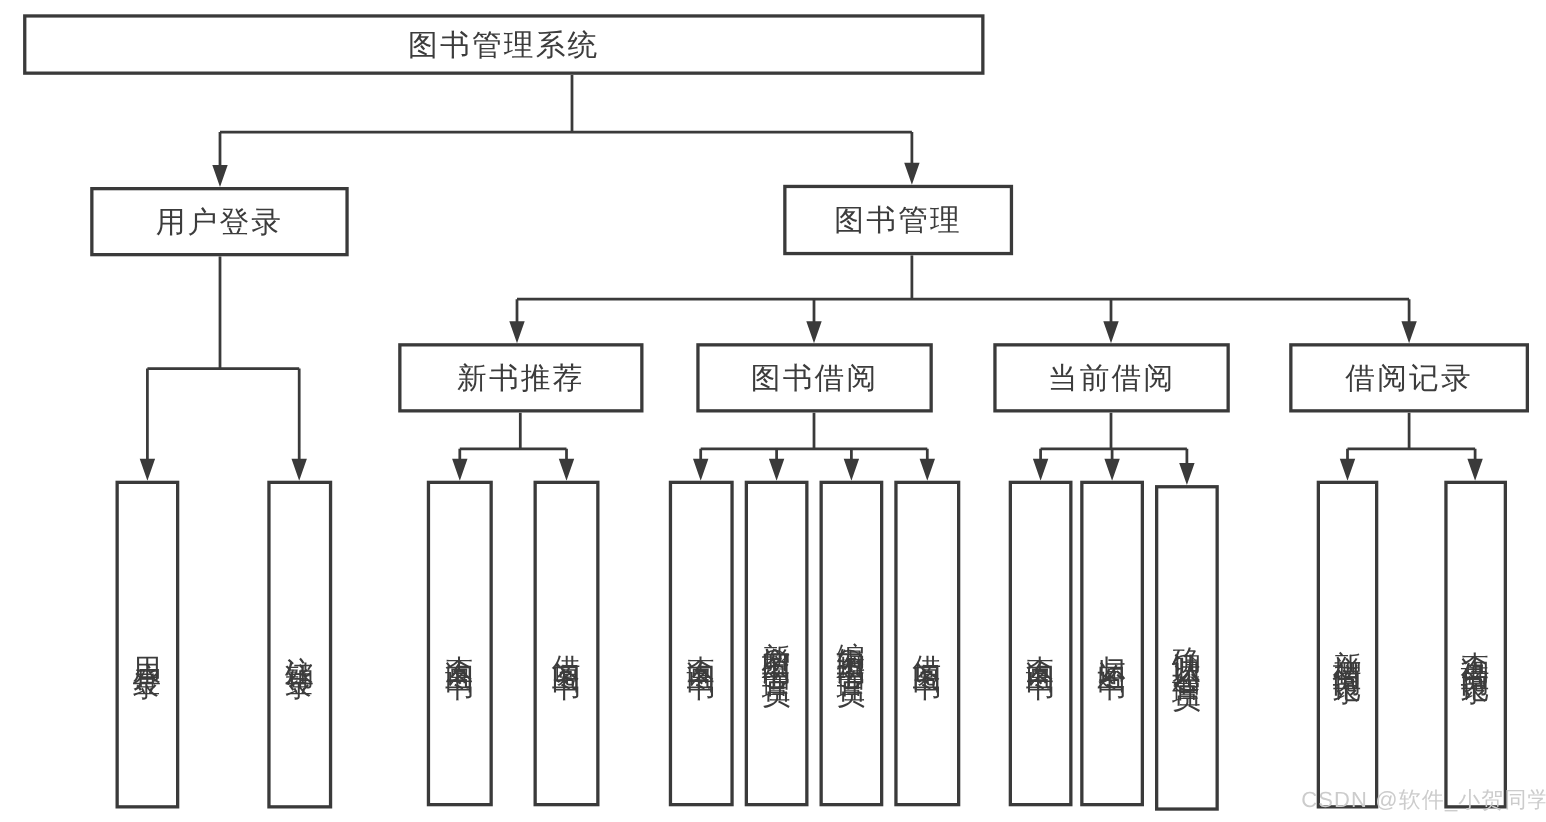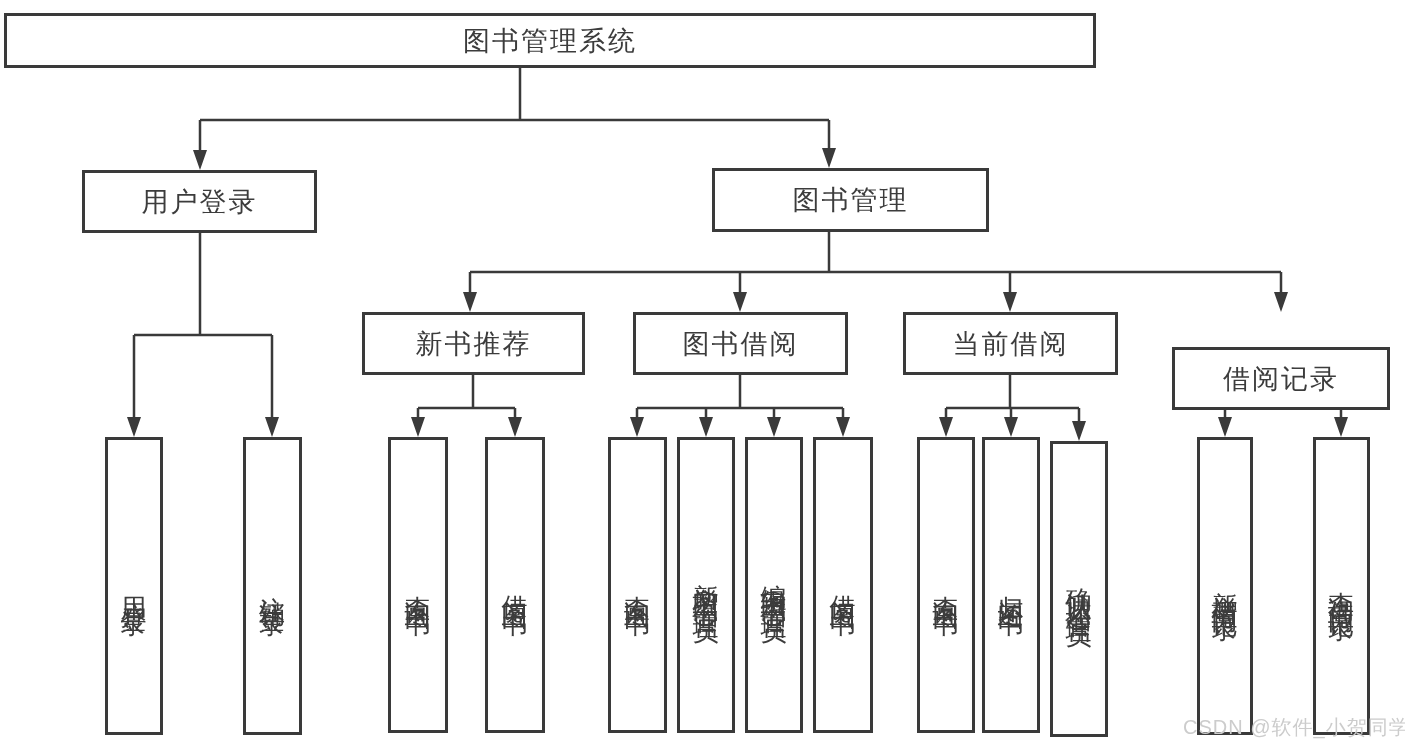--- a/index.html
+++ b/index.html
@@ -89,29 +89,29 @@
       M699 417 L713 417 L706 437 Z
       M767 417 L781 417 L774 437 Z
       M836 417 L850 417 L843 437 Z
       M939 417 L953 417 L946 437 Z
       M1004 417 L1018 417 L1011 437 Z
       M1072 421 L1086 421 L1079 441 Z
       M1218 417 L1232 417 L1225 437 Z
       M1334 417 L1348 417 L1341 437 Z"></path>
   </svg>
 
-  <div class="node" style="left:4px; top:13px; width:1092px; height:55px;">图书管理系统</div>
+  <div class="node" style="left:21px; top:13px; width:874px; height:55px;">图书管理系统</div>
 
   <div class="node" style="left:82px; top:170px; width:235px; height:63px;">用户登录</div>
-  <div class="node" style="left:712px; top:168px; width:277px; height:64px;">图书管理</div>
+  <div class="node" style="left:712px; top:168px; width:209px; height:64px;">图书管理</div>
 
   <div class="node" style="left:633px; top:312px; width:215px; height:63px;">图书借阅</div>
   <div class="node" style="left:362px; top:312px; width:223px; height:63px;">新书推荐</div>
   <div class="node" style="left:903px; top:312px; width:215px; height:63px;">当前借阅</div>
-  <div class="node" style="left:1172px; top:312px; width:218px; height:63px;margin-top:35px;">借阅记录</div>
+  <div class="node" style="left:1172px; top:312px; width:218px; height:63px;">借阅记录</div>
 
   <div class="node leaf" style="left:105px; top:437px; width:58px; height:298px;">用户登录</div>
   <div class="node leaf" style="left:243px; top:437px; width:59px; height:298px;">注销登录</div>
 
   <div class="node leaf" style="left:388px; top:437px; width:60px; height:296px;">查询图书</div>
   <div class="node leaf" style="left:485px; top:437px; width:60px; height:296px;">借阅图书</div>
 
   <div class="node leaf" style="left:608px; top:437px; width:59px; height:296px;">查询图书</div>
   <div class="node leaf" style="left:677px; top:437px; width:58px; height:296px;">新增图书（管理员）</div>
   <div class="node leaf" style="left:745px; top:437px; width:58px; height:296px;">编辑图书（管理员）</div>

